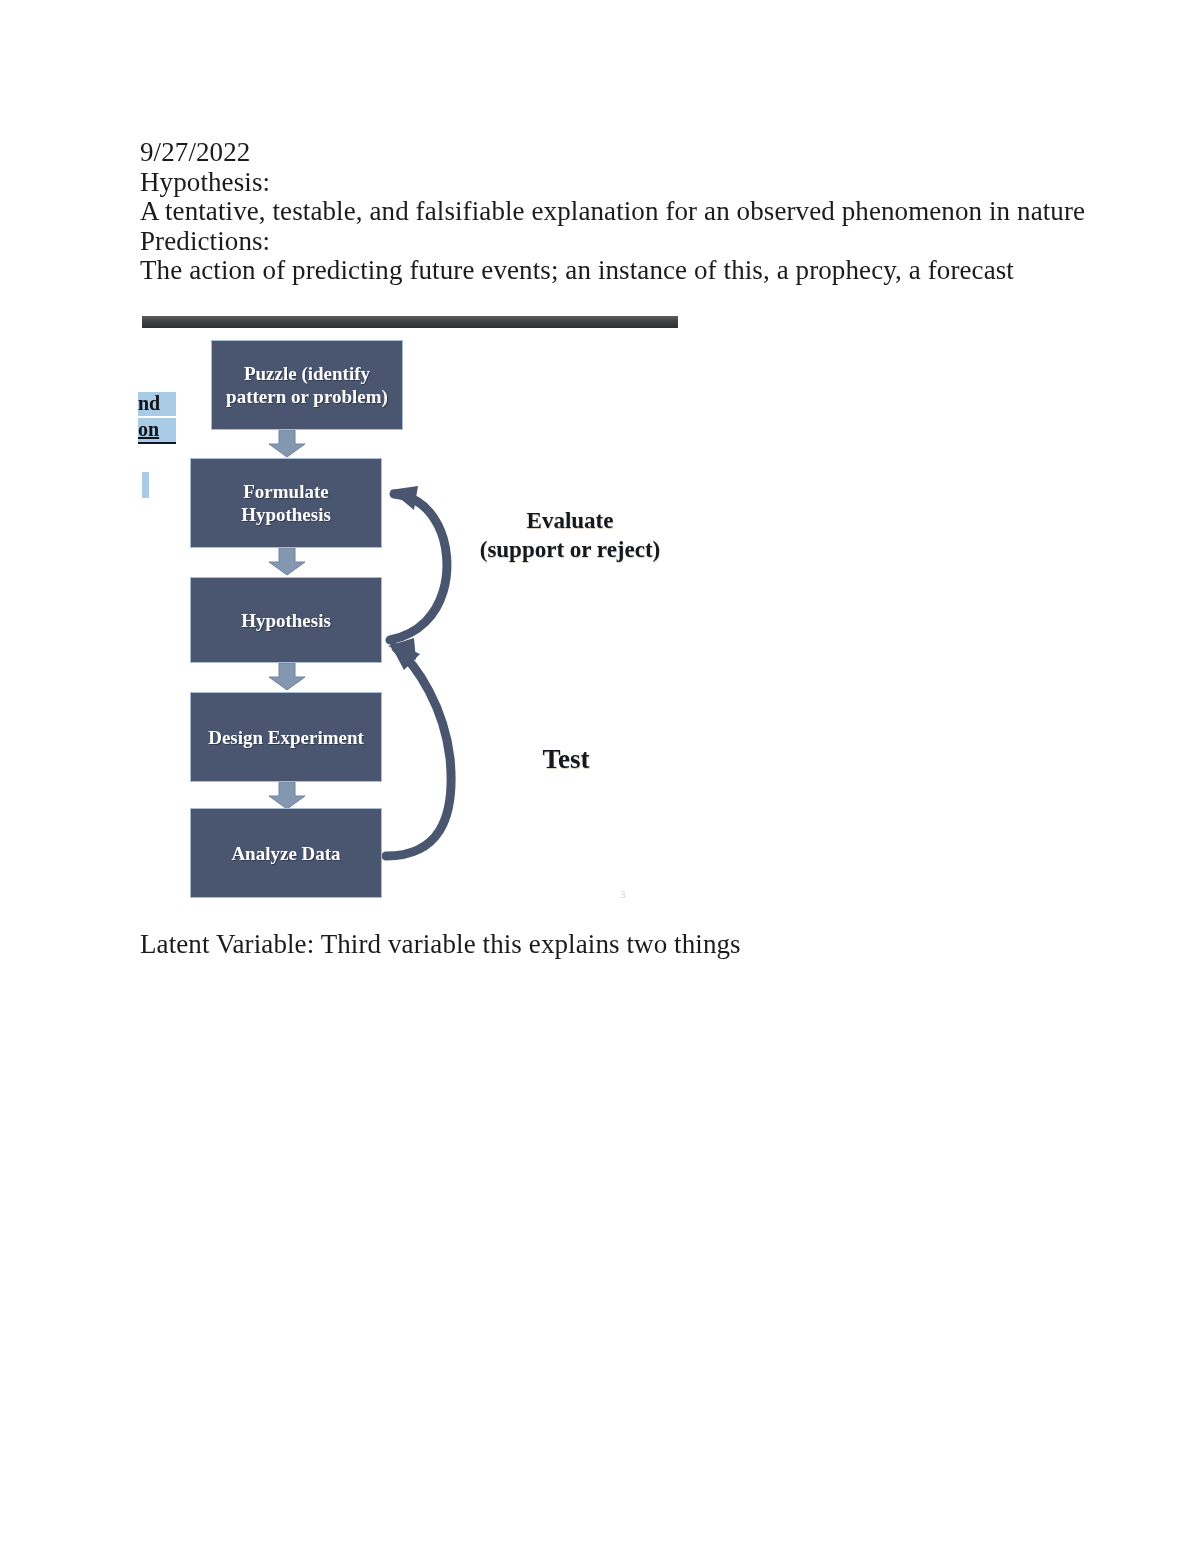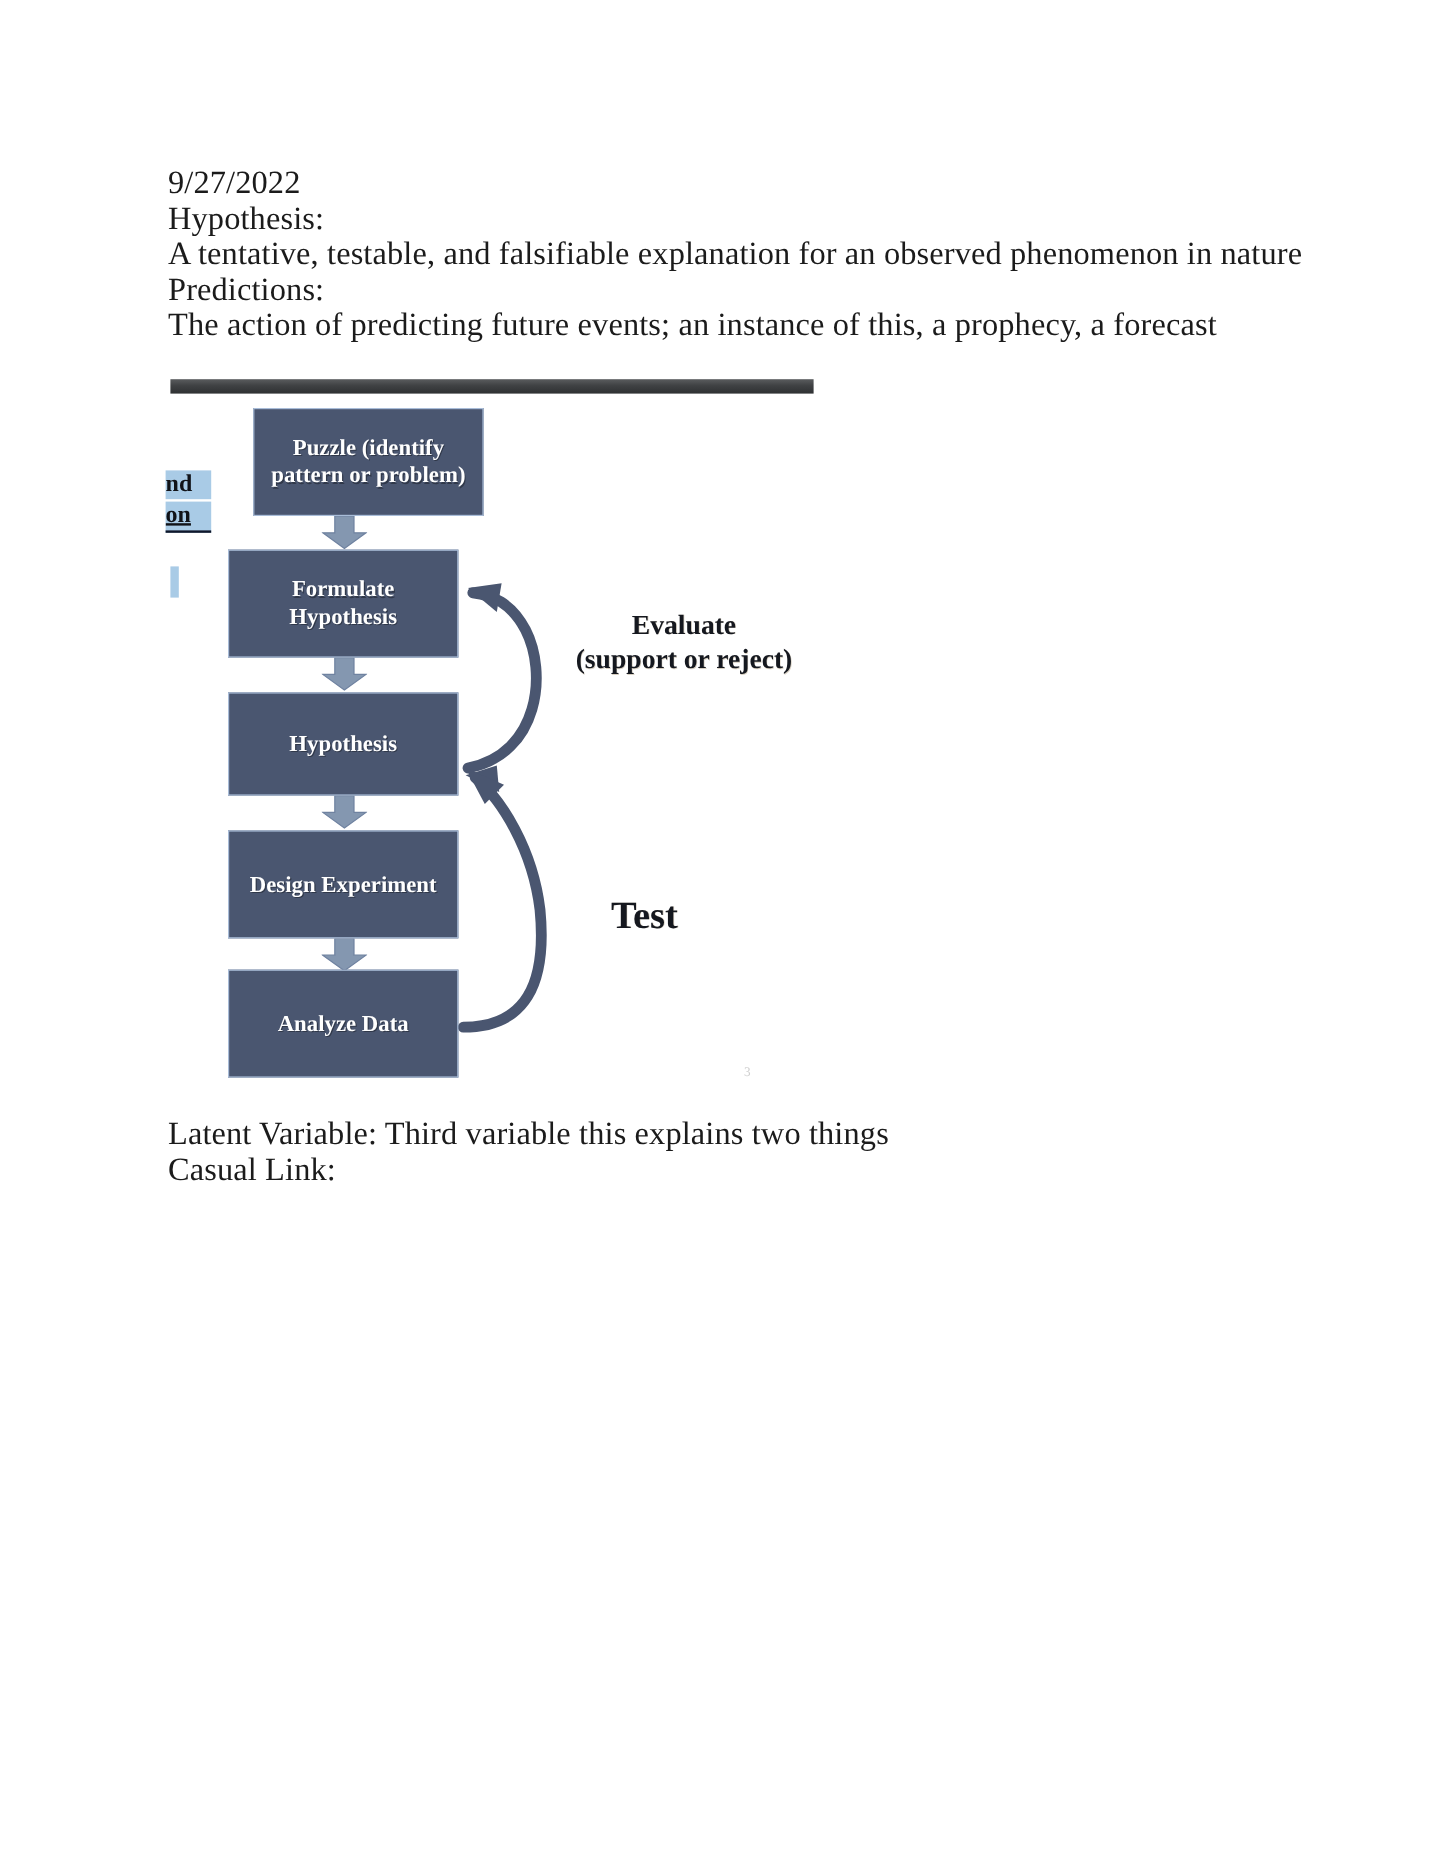--- a/index.html
+++ b/index.html
@@ -111,24 +111,24 @@
     white-space: nowrap;
   }
   .label-evaluate {
     left: 322px;
     top: 196px;
     width: 220px;
     font-size: 23px;
     line-height: 29px;
   }
   .label-test {
-    left: 339px;
+    left: 368px;
     top: 434px;
     width: 120px;
-    font-size: 32px;
+    font-size: 27px;
   }
 
   .page-number {
     position: absolute;
     left: 482px;
     top: 578px;
     font-family: "Liberation Serif", "DejaVu Serif", serif;
     font-size: 11px;
     color: #cfcfcf;
   }
@@ -234,16 +234,15 @@
 
     <div class="page-number">3</div>
   </div>
 
   <div class="hl-frag hl-frag-1">nd</div>
   <div class="hl-frag hl-frag-2">on</div>
   <div class="hl-caret"></div>
 
   <div class="note-block-bottom">
     <div class="note-line">Latent Variable: Third variable this explains two things</div>
-    <div class="note-line">Casual Link:</div>
   </div>
 
 </div>
 
 </body></html>

